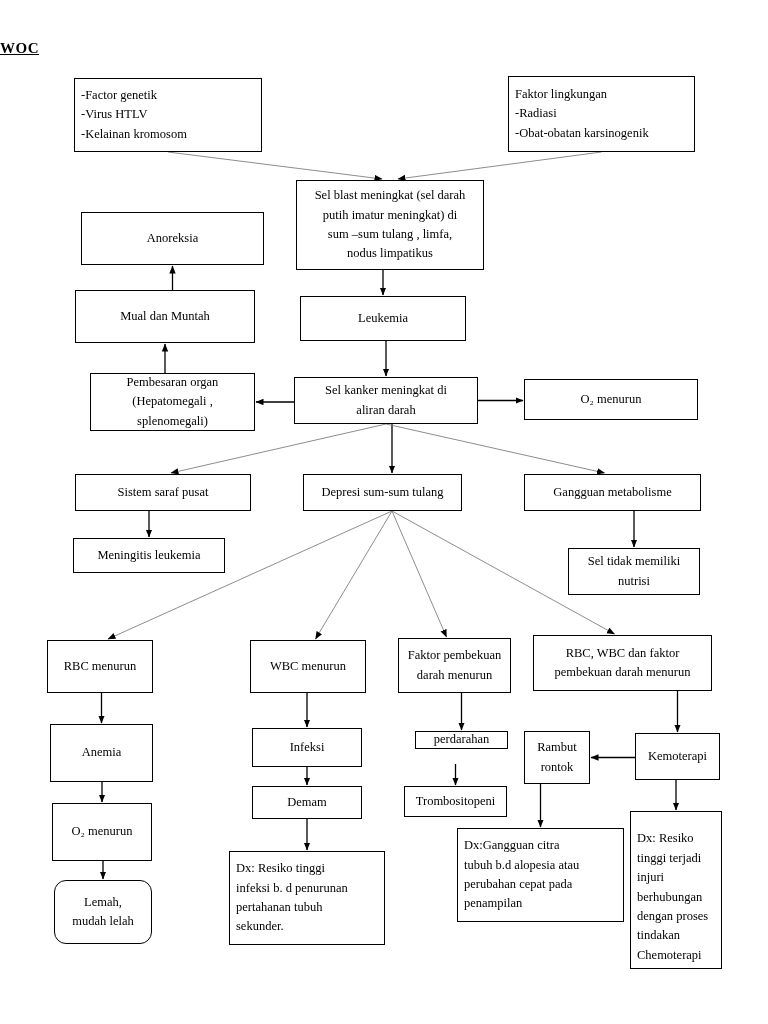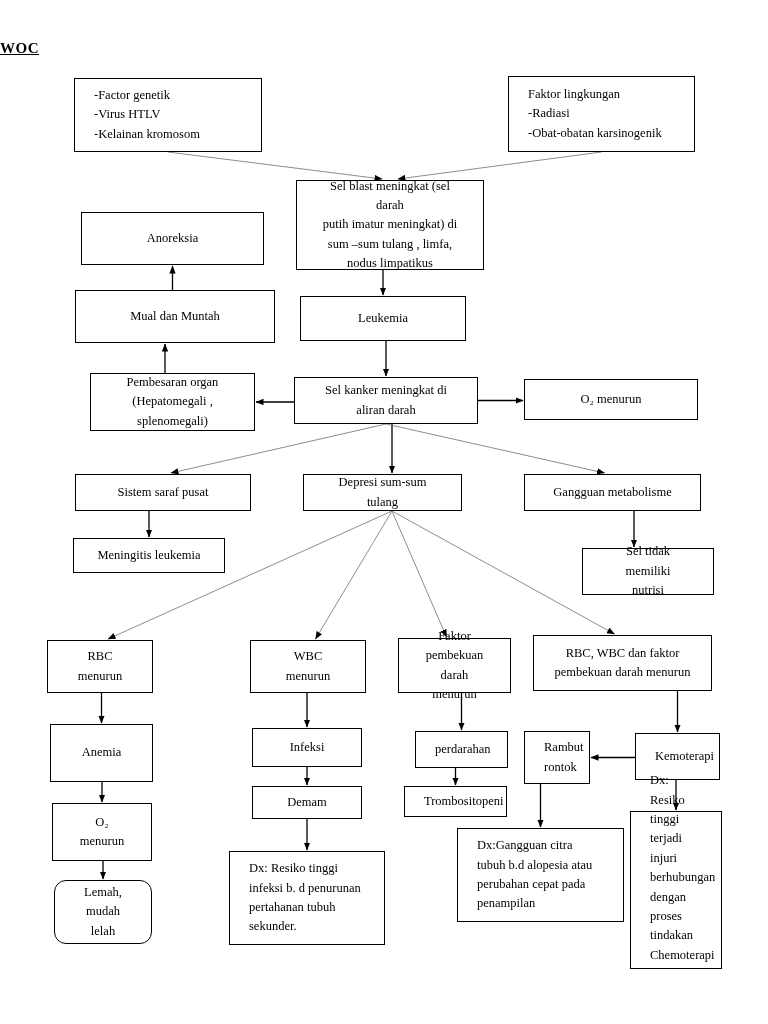--- a/index.html
+++ b/index.html
@@ -28,21 +28,21 @@
     position: absolute;
     box-sizing: border-box;
     border: 1px solid #000000;
     background: #ffffff;
     display: flex;
     align-items: center;
     justify-content: center;
     text-align: center;
     font-size: 12.5px;
     line-height: 1.55;
-    padding: 3px 19px;
+    padding: 3px 6px;
     z-index: 2;
   }
   .node.left-align {
     justify-content: flex-start;
     text-align: left;
     align-items: center;
   }
   .node .txt {
     display: block;
     width: 100%;
@@ -123,21 +123,21 @@
       </div>
       <div class="node" style="left: 296px; top: 180px; width: 188px; height: 90px;">
         <span class="txt">Sel blast meningkat (sel darah
 putih imatur meningkat) di
 sum –sum tulang , limfa,
 nodus limpatikus</span>
       </div>
       <div class="node" style="left: 81px; top: 212px; width: 183px; height: 53px;">
         <span class="txt">Anoreksia</span>
       </div>
-      <div class="node" style="left: 75px; top: 290px; width: 200px; height: 53px;">
+      <div class="node" style="left: 75px; top: 290px; width: 180px; height: 53px;">
         <span class="txt">Mual dan Muntah</span>
       </div>
       <div class="node" style="left: 300px; top: 296px; width: 166px; height: 45px;">
         <span class="txt">Leukemia</span>
       </div>
       <div class="node" style="left: 90px; top: 373px; width: 165px; height: 58px;">
         <span class="txt">Pembesaran organ
 (Hepatomegali ,
 splenomegali)</span>
       </div>
@@ -153,21 +153,21 @@
       </div>
       <div class="node" style="left: 303px; top: 474px; width: 159px; height: 37px;">
         <span class="txt">Depresi sum-sum tulang</span>
       </div>
       <div class="node" style="left: 524px; top: 474px; width: 177px; height: 37px;">
         <span class="txt">Gangguan metabolisme</span>
       </div>
       <div class="node" style="left: 73px; top: 538px; width: 152px; height: 35px;">
         <span class="txt">Meningitis leukemia</span>
       </div>
-      <div class="node" style="left: 568px; top: 548px; width: 132px; height: 47px; margin-left: 14px;">
+      <div class="node" style="left: 568px; top: 548px; width: 132px; height: 47px;">
         <span class="txt">Sel tidak memiliki
 nutrisi</span>
       </div>
       <div class="node" style="left: 47px; top: 640px; width: 106px; height: 53px;">
         <span class="txt">RBC menurun</span>
       </div>
       <div class="node" style="left: 250px; top: 640px; width: 116px; height: 53px;">
         <span class="txt">WBC menurun</span>
       </div>
       <div class="node" style="left: 398px; top: 638px; width: 113px; height: 55px;">
@@ -177,21 +177,21 @@
       <div class="node" style="left: 533px; top: 635px; width: 179px; height: 56px;">
         <span class="txt">RBC, WBC dan faktor
 pembekuan darah menurun</span>
       </div>
       <div class="node" style="left: 50px; top: 724px; width: 103px; height: 58px;">
         <span class="txt">Anemia</span>
       </div>
       <div class="node" style="left: 252px; top: 728px; width: 110px; height: 39px;">
         <span class="txt">Infeksi</span>
       </div>
-      <div class="node" style="left: 415px; top: 731px; width: 93px; height: 37px;">
+      <div class="node" style="left: 415px; top: 731px; width: 93px; height: 18px;">
         <span class="txt">perdarahan</span>
       </div>
       <div class="node" style="left: 524px; top: 731px; width: 66px; height: 53px;">
         <span class="txt">Rambut
 rontok</span>
       </div>
       <div class="node" style="left: 635px; top: 733px; width: 85px; height: 47px;">
         <span class="txt">Kemoterapi</span>
       </div>
       <div class="node" style="left: 52px; top: 803px; width: 100px; height: 58px;">

